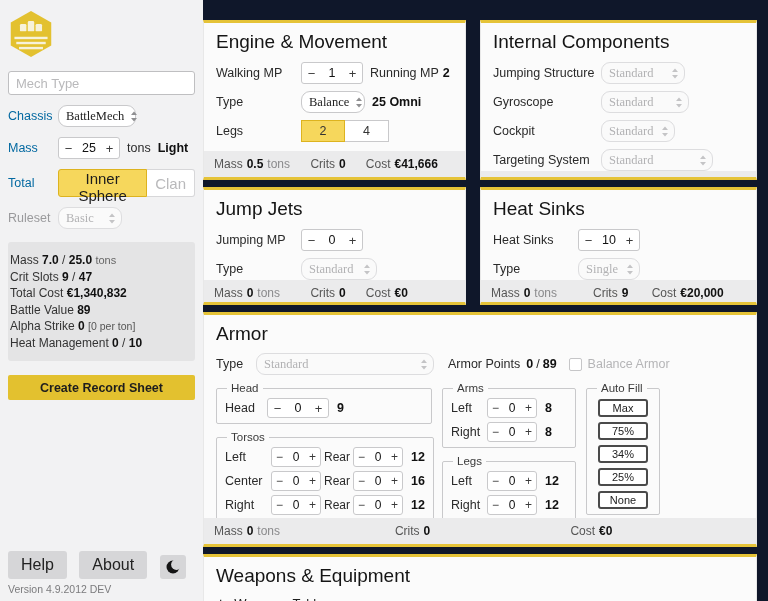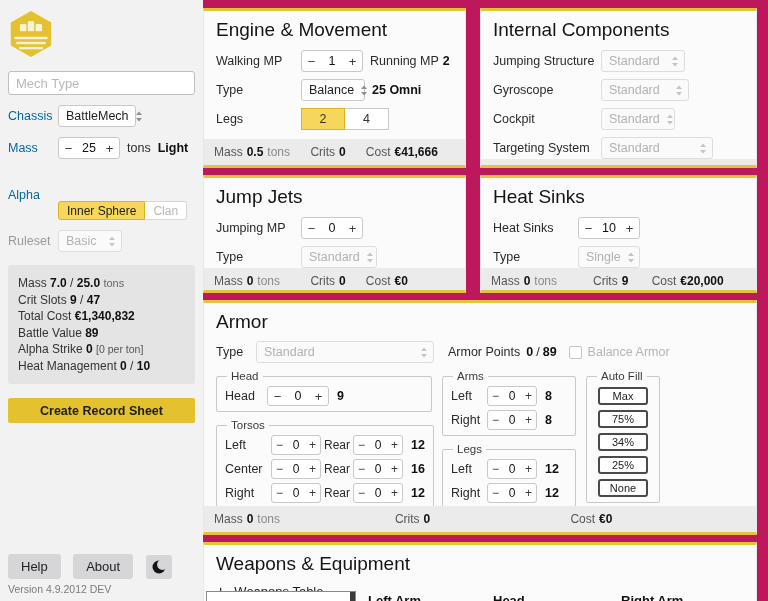--- a/index.html
+++ b/index.html
@@ -27,77 +27,77 @@
     background:#fff; font-family:inherit; font-size:13px; padding:0 7px; color:#222;
   }
   .mech-input::placeholder { color:#B9B9BB; }
 
   .srow { display:flex; align-items:center; margin-top:10px; }
   .slabel { width:50px; font-size:12.5px; color:#0369a1; flex-shrink:0; }
   .slabel.muted { color:#9a9a9c; }
 
   .select {
     display:inline-flex; align-items:center; justify-content:space-between;
-    height:22px; border:1px solid #C9C9CB; border-radius:3px; background:#fff;
-    padding:0 5px 0 7px; font-size:12.5px; color:#222; gap:6px; cursor:default;
+    height:22px; border:1px solid #C9C9CB; border-radius:9px; background:#fff;
+    padding:0 5px 0 7px; font-size:12.5px; color:#222; gap:6px; cursor:default;font-family:Liberation Serif, serif;
   }
   .select.disabled { color:#B2B2B4; background:#FAFAFA; border-color:#DDDDDF; }
   .chev { color:#8F8F91; display:flex; }
   .select.disabled .chev { color:#C4C4C6; }
 
   .stepper {
     display:inline-flex; align-items:center; height:22px;
     border:1px solid #C9C9CB; border-radius:3px; background:#fff;
   }
   .sbtn {
     width:19px; height:100%; display:flex; align-items:center; justify-content:center;
     background:none; border:none; padding:0; font-family:inherit; font-size:13px; color:#3a3a3a; cursor:pointer;
   }
   .sval { min-width:22px; text-align:center; font-size:12.5px; color:#111; }
 
   .after-ctl { margin-left:7px; font-size:12.5px; color:#2a2a2a; }
   .b { font-weight:bold; color:#111; }
 
   .seg { display:inline-flex; }
   .seg-btn {
-    height:19px; padding:0 8px; font-size:12px; font-family:inherit;
-    border:1px solid #D7D7D9; background:#fff; color:#B9B9BB; cursor:pointer;margin-top:32px;
+    height:28px; padding:0 8px; font-size:15px; font-family:inherit;
+    border:1px solid #D7D7D9; background:#fff; color:#B9B9BB; cursor:pointer;
   }
   .seg-btn:first-child { border-radius:3px 0 0 3px; }
   .seg-btn:last-child { border-radius:0 3px 3px 0; border-left:none; }
   .seg-btn.selected { background:#F6D75C; border:1px solid #DDB31F; color:#1c1c1c; }
 
   .summary {
-    background:#E4E4E5; border-radius:3px; margin-top:13px; padding:9px 10px;
+    background:#E4E4E5; border-radius:3px; margin-top:13px; padding:9px 2px;
     font-size:12px; color:#333;
   }
   .sumrow { margin:2px 0; line-height:14.5px; white-space:nowrap; }
   .sumrow .small { font-size:10.5px; color:#555; }
   .sumrow .unit { color:#666; font-size:11px; }
 
   .gold-btn {
     display:block; width:100%; height:25px; margin-top:8px;
     background:#E3C12F; border:none; border-radius:2px;
     font-family:inherit; font-weight:bold; font-size:12.5px; color:#1d1d1d; cursor:pointer;
   }
   .gold-btn.first { margin-top:14px; }
 
   .sb-footer { position:absolute; left:8px; bottom:6px; }
   .sb-btn {
     background:#D6D6D8; border:none; border-radius:3px; padding:5px 13px;
-    font-family:inherit; font-size:13px; color:#222; margin-right:8px; cursor:pointer;
+    font-family:inherit; font-size:16px; color:#222; margin-right:8px; cursor:pointer;
   }
   .moon-btn {
     background:#D6D6D8; border:none; border-radius:3px; width:26px; height:24px;
     vertical-align:bottom; padding:3px 0 0; cursor:pointer;
   }
   .version { font-size:10.5px; color:#7b7b7d; margin-top:4px; }
 
   
-  .main { position:absolute; left:203px; top:0; width:565px; height:601px; background:#be185d; padding-top:8px; }
+  .main { position:absolute; left:203px; top:0; width:565px; height:601px; background:#0f172a; padding-top:20px; }
   .mrow { display:flex; gap:14px; margin-bottom:7px; }
   .panel {
     background:#FBFBFB;
     border-top:3px solid #E5C338; border-bottom:3px solid #E5C338;
     border-left:1px solid #E8E8E8; border-right:1px solid #E8E8E8;
     display:flex; flex-direction:column; position:relative; overflow:hidden;
   }
   .p-engine { width:263px; height:160px; }
   .p-internal { width:277px; height:160px; }
   .p-jump { width:263px; height:118px; }
@@ -204,21 +204,21 @@
       <div class="stepper">
         <button class="sbtn">−</button>
         <span class="sval">25</span>
         <button class="sbtn">+</button>
       </div>
       <span class="after-ctl">tons</span>
       <span class="after-ctl b">Light</span>
     </div>
 
     <div class="srow">
-      <span class="slabel">Alpha</span>
+      <span class="slabel">Total</span>
       <div class="seg">
         <button class="seg-btn selected">Inner Sphere</button>
         <button class="seg-btn">Clan</button>
       </div>
     </div>
 
     <div class="srow">
       <span class="slabel muted">Ruleset</span>
       <div class="select disabled sel64">
         <span>Basic</span>

